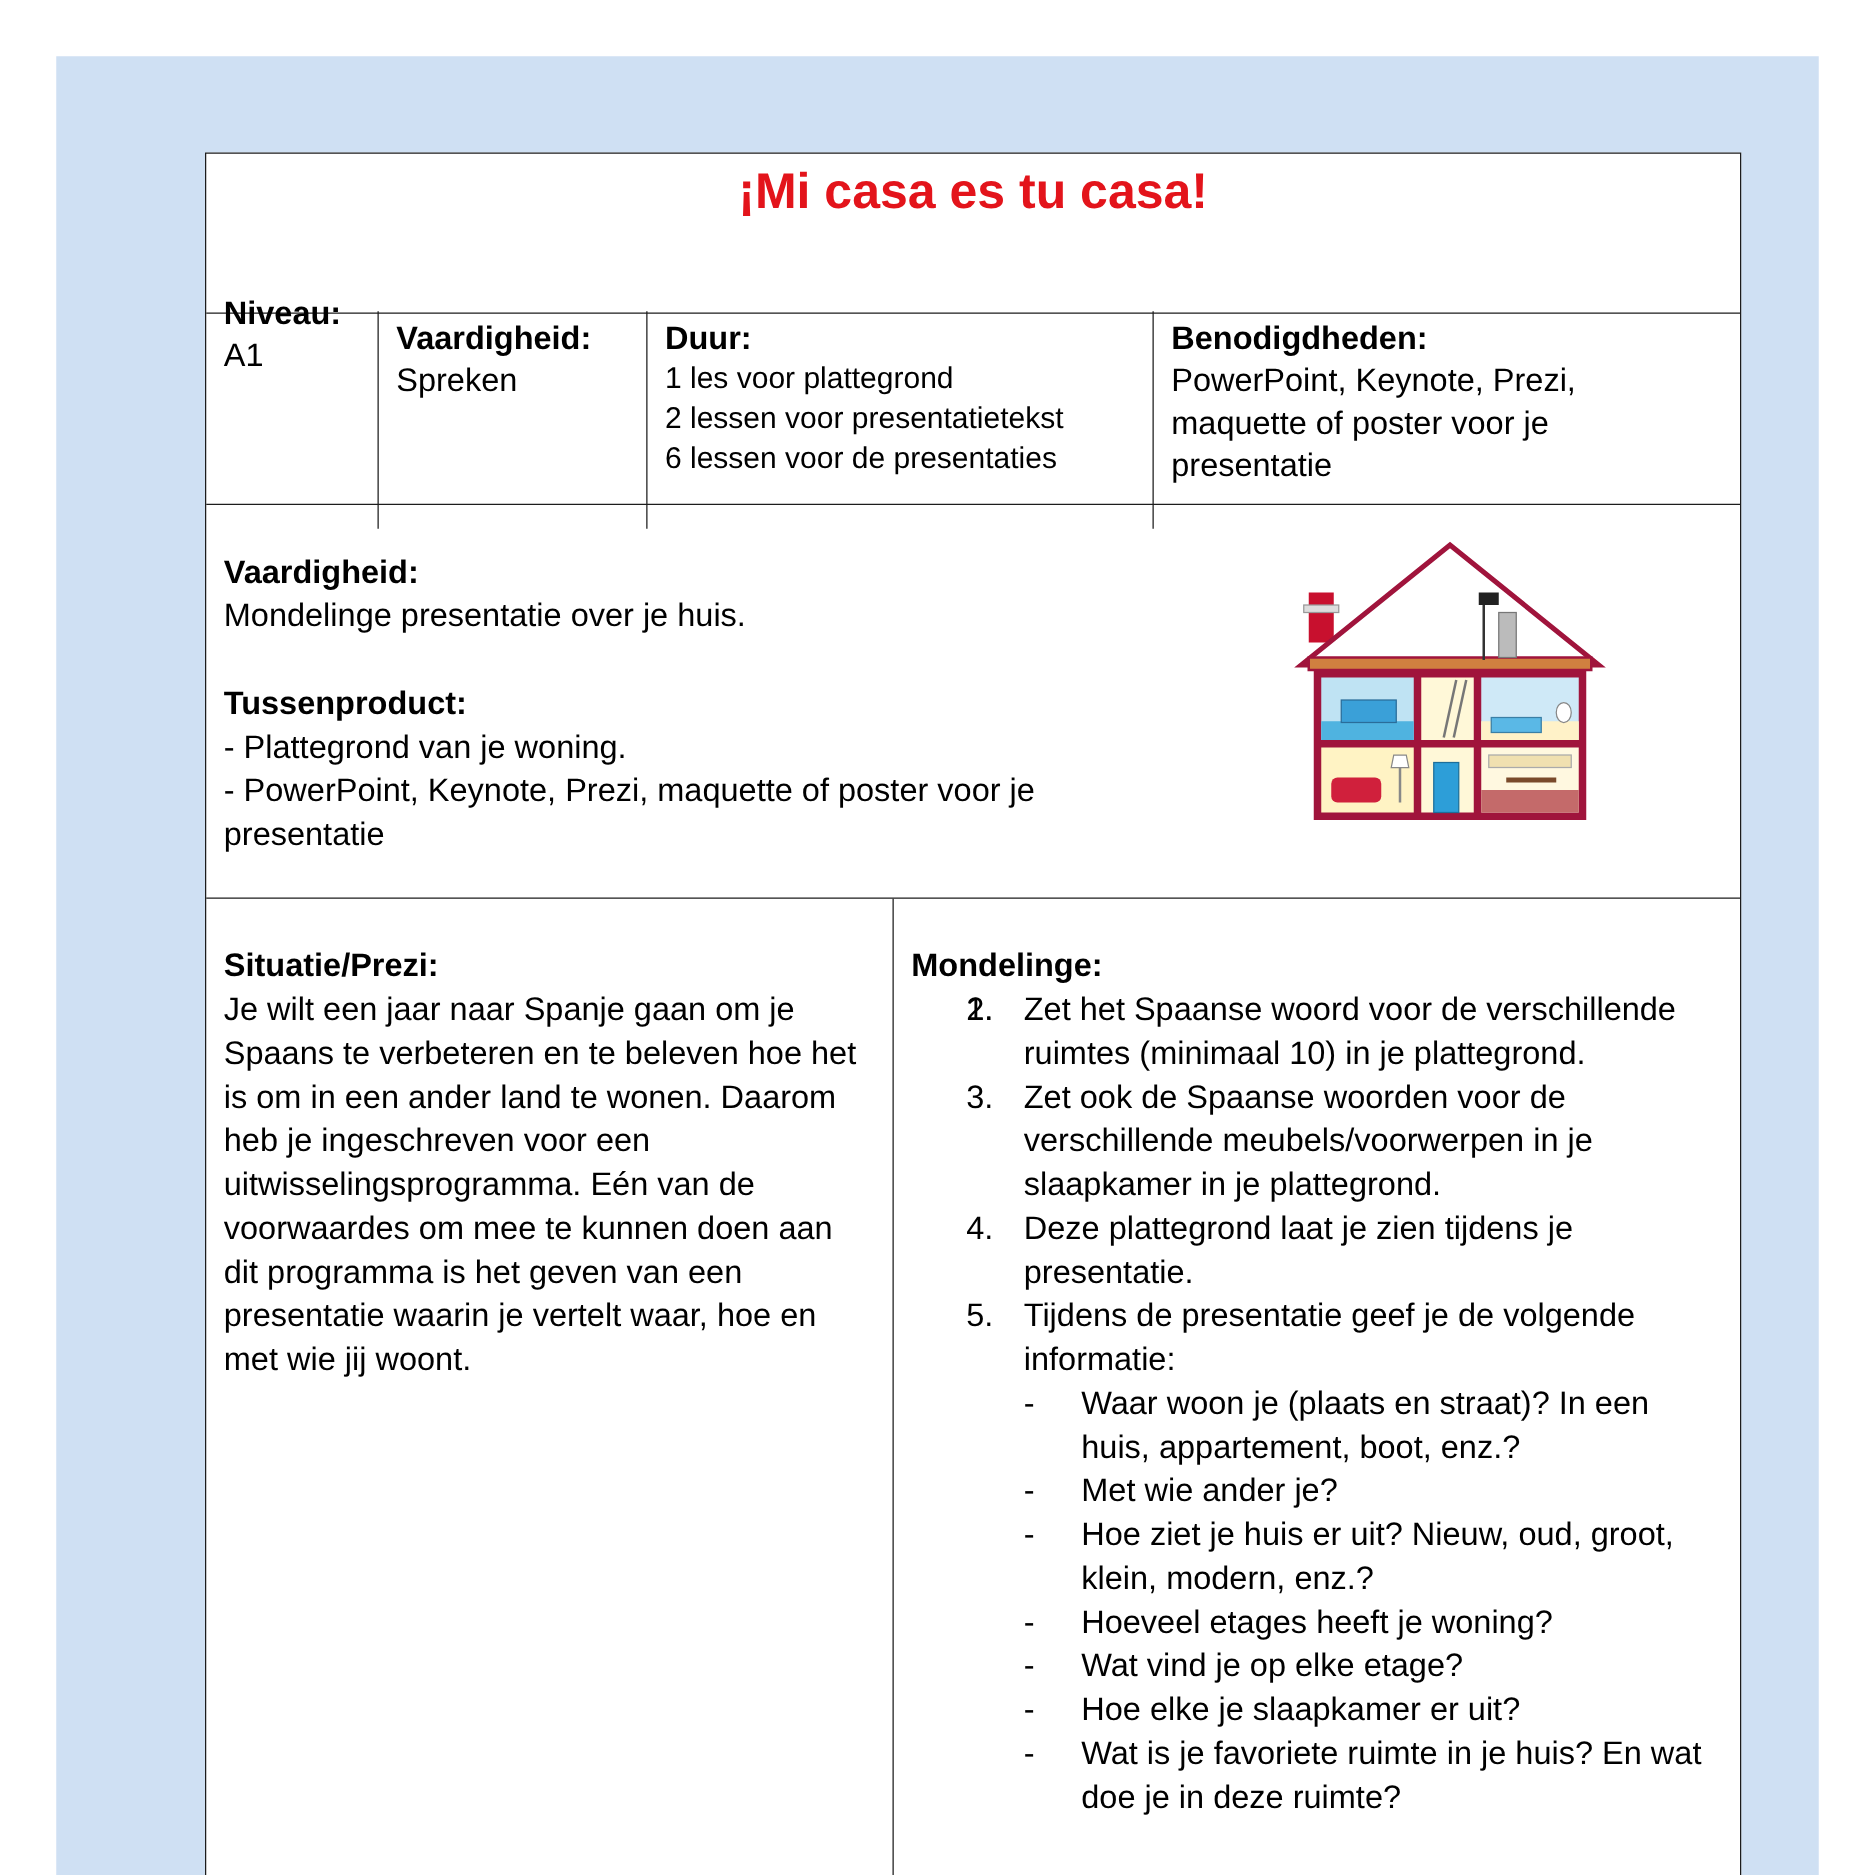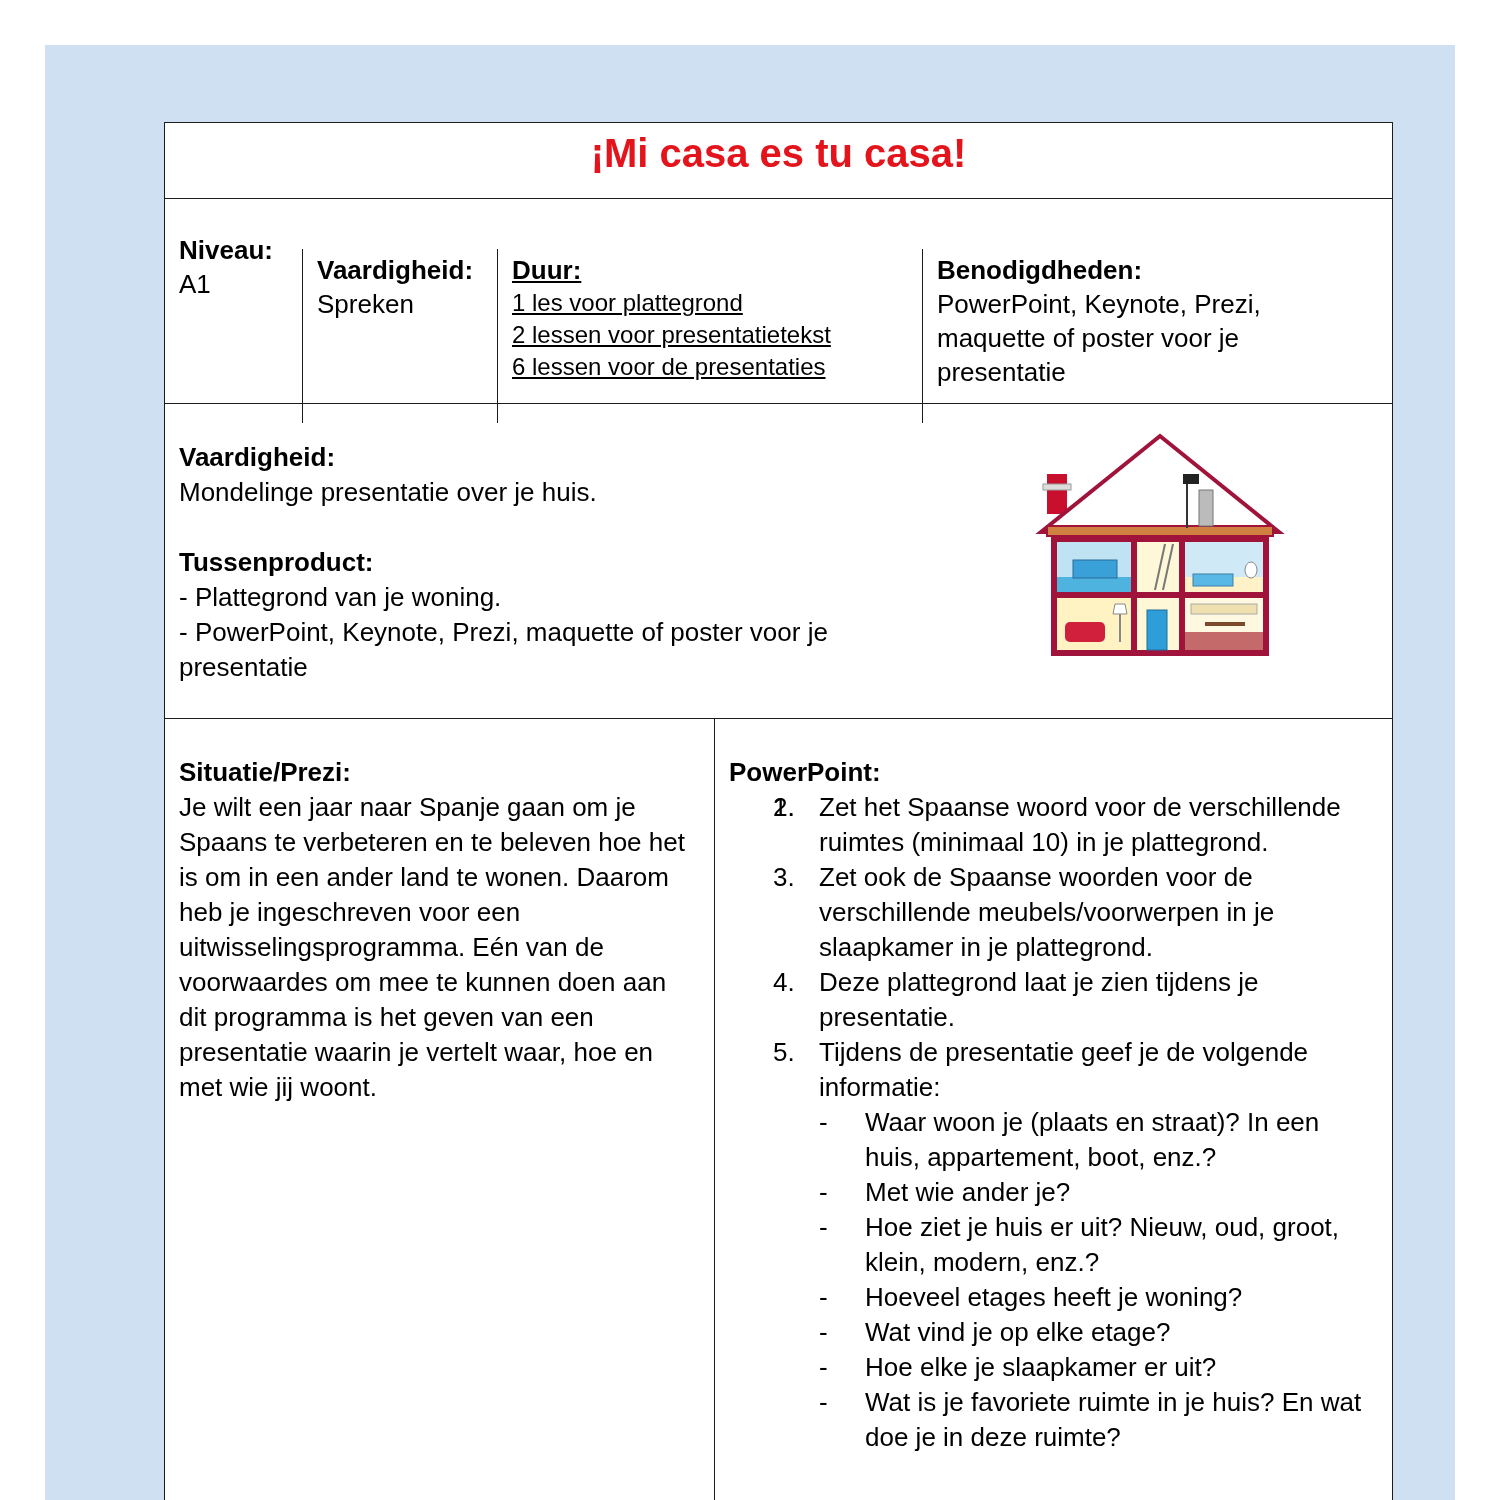--- a/index.html
+++ b/index.html
@@ -16,21 +16,21 @@
     background: #cfe0f3;
   }
   .doc {
     position: absolute; left: 164px; top: 122px;
     width: 1229px; height: 1400px;
     background: #fff;
     border: 1.5px solid #1c1c1c;
     box-sizing: border-box;
   }
   .title-row {
-    position: absolute; left: 0; top: 0; width: 100%; height: 76px;
+    position: absolute; left: 0; top: 0; width: 100%; height: 128px;
     border-bottom: 1.5px solid #1c1c1c; box-sizing: border-box;
     text-align: center;
   }
   .title {
     display: inline-block; margin-top: 8px;
     color: #e3141b; font-weight: bold; font-size: 40px;
   }
   .info-row {
     position: absolute; left: 0; top: 106px; width: 100%; height: 175px;
     border-bottom: 1.5px solid #1c1c1c; box-sizing: border-box;
@@ -85,21 +85,21 @@
 
   <div class="info-row">
     <div class="cell" style="left:0;width:137px;">
       <div class="label">Niveau:</div>
       <div>A1</div>
     </div>
     <div class="cell" style="left:137px;width:211px;">
       <div class="label">Vaardigheid:</div>
       <div>Spreken</div>
     </div>
-    <div class="cell" style="left:332px;width:409px;text-decoration:underline;">
+    <div class="cell" style="left:352px;width:409px;">
       <div class="label">Duur:</div>
       <div class="small">1 les voor plattegrond</div>
       <div class="small">2 lessen voor presentatietekst</div>
       <div class="small">6 lessen voor de presentaties</div>
     </div>
     <div class="cell" style="left:757px;width:472px;">
       <div class="label">Benodigdheden:</div>
       <div style="width:400px;">PowerPoint, Keynote, Prezi, maquette of poster voor je presentatie</div>
     </div>
   </div>
@@ -156,21 +156,21 @@
       <rect x="170" y="190" width="40" height="4" fill="#7a4a2a"></rect>
     </svg>
   </div>
 
   <div class="bottom-row">
     <div class="col-left">
       <div class="label">Situatie/Prezi:</div>
       <div>Je wilt een jaar naar Spanje gaan om je Spaans te verbeteren en te beleven hoe het is om in een ander land te wonen. Daarom heb je ingeschreven voor een uitwisselingsprogramma. Eén van de voorwaardes om mee te kunnen doen aan dit programma is het geven van een presentatie waarin je vertelt waar, hoe en met wie jij woont.</div>
     </div>
     <div class="col-right">
-      <div class="label">PowerPoint:</div>
+      <div class="label">Mondelinge:</div>
       <ol>
         <li class="step"><span class="num">1.</span></li>
         <li class="step"><span class="num">2.</span><span>Zet het Spaanse woord voor de verschillende ruimtes (minimaal 10) in je plattegrond.</span></li>
         <li class="step"><span class="num">3.</span><span>Zet ook de Spaanse woorden voor de verschillende meubels/voorwerpen in je slaapkamer in je plattegrond.</span></li>
         <li class="step"><span class="num">4.</span><span>Deze plattegrond laat je zien tijdens je presentatie.</span></li>
         <li class="step"><span class="num">5.</span><span>Tijdens de presentatie geef je de volgende informatie:</span></li>
       </ol>
       <ul>
         <li class="bullet"><span class="dash">-</span><span>Waar woon je (plaats en straat)? In een huis, appartement, boot, enz.?</span></li>
         <li class="bullet"><span class="dash">-</span><span>Met wie ander je?</span></li>

